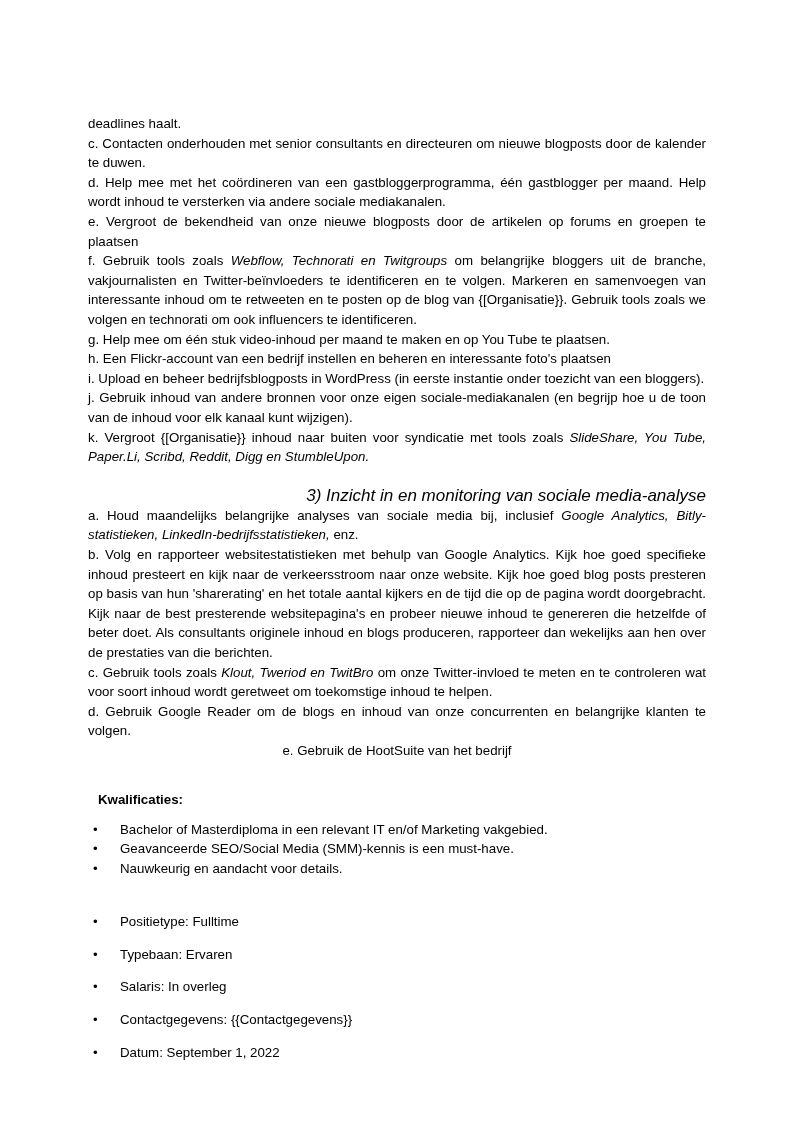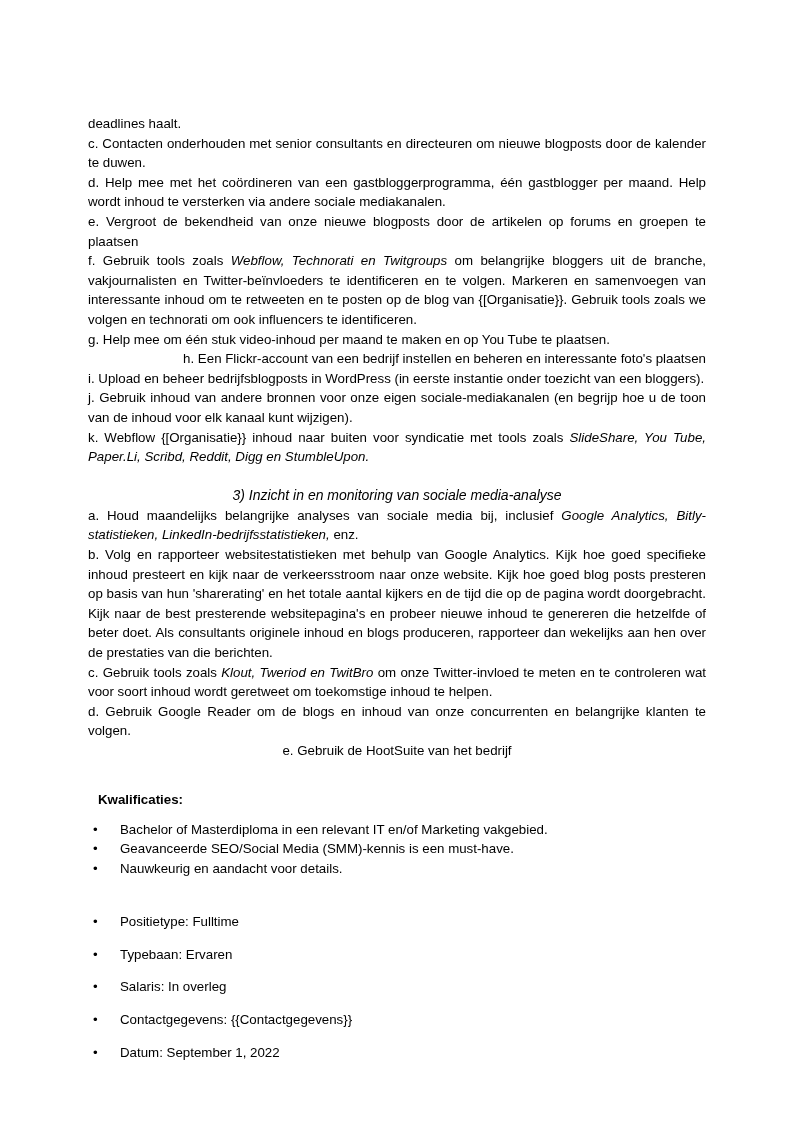--- a/index.html
+++ b/index.html
@@ -32,25 +32,25 @@
     line-height: 19.6px;
     text-align: justify;
     text-justify: inter-word;
     margin: 0;
     hyphens: none;
   }
   .para i, .para em {
     font-style: italic;
   }
   .section-head {
-    font-size: 14px;
+    font-size: 17px;
     line-height: 19.6px;
     font-style: italic;
     margin: 0;
-    text-align: center;
+    text-align: right;
   }
   .gap {
     height: 19.6px;
   }
   .gap-sm {
     height: 14px;
   }
   .bold-head {
     font-size: 13.3px;
     line-height: 19.6px;
@@ -104,34 +104,34 @@
     </p>
 
     <p class="para">
       <span>f. Gebruik tools zoals </span><i>Webflow, Technorati en Twitgroups</i><span> om belangrijke bloggers uit de branche, vakjournalisten en Twitter-beïnvloeders te identificeren en te volgen. Markeren en samenvoegen van interessante inhoud om te retweeten en te posten op de blog van {[Organisatie}}. Gebruik tools zoals we volgen en technorati om ook influencers te identificeren.</span>
     </p>
 
     <p class="para" style="text-align:left;">
       <span>g. Help mee om één stuk video-inhoud per maand te maken en op You Tube te plaatsen.</span>
     </p>
 
-    <p class="para" style="text-align:right;">
+    <p class="para" style="text-align:left;">
       <span>h. Een Flickr-account van een bedrijf instellen en beheren en interessante foto's plaatsen</span>
     </p>
 
     <p class="para">
       <span>i. Upload en beheer bedrijfsblogposts in WordPress (in eerste instantie onder toezicht van een bloggers).</span>
     </p>
 
     <p class="para">
       <span>j. Gebruik inhoud van andere bronnen voor onze eigen sociale-mediakanalen (en begrijp hoe u de toon van de inhoud voor elk kanaal kunt wijzigen).</span>
     </p>
 
     <p class="para">
-      <span>k. Webflow {[Organisatie}} inhoud naar buiten voor syndicatie met tools zoals </span><i>SlideShare, You Tube, Paper.Li, Scribd, Reddit, Digg en StumbleUpon.</i>
+      <span>k. Vergroot {[Organisatie}} inhoud naar buiten voor syndicatie met tools zoals </span><i>SlideShare, You Tube, Paper.Li, Scribd, Reddit, Digg en StumbleUpon.</i>
     </p>
 
     <div class="gap"></div>
 
     <p class="section-head">
       <span>3) Inzicht in en monitoring van sociale media-analyse</span>
     </p>
 
     <p class="para">
       <span>a. Houd maandelijks belangrijke analyses van sociale media bij, inclusief </span><i>Google Analytics, Bitly-statistieken, LinkedIn-bedrijfsstatistieken,</i><span> enz.</span>

